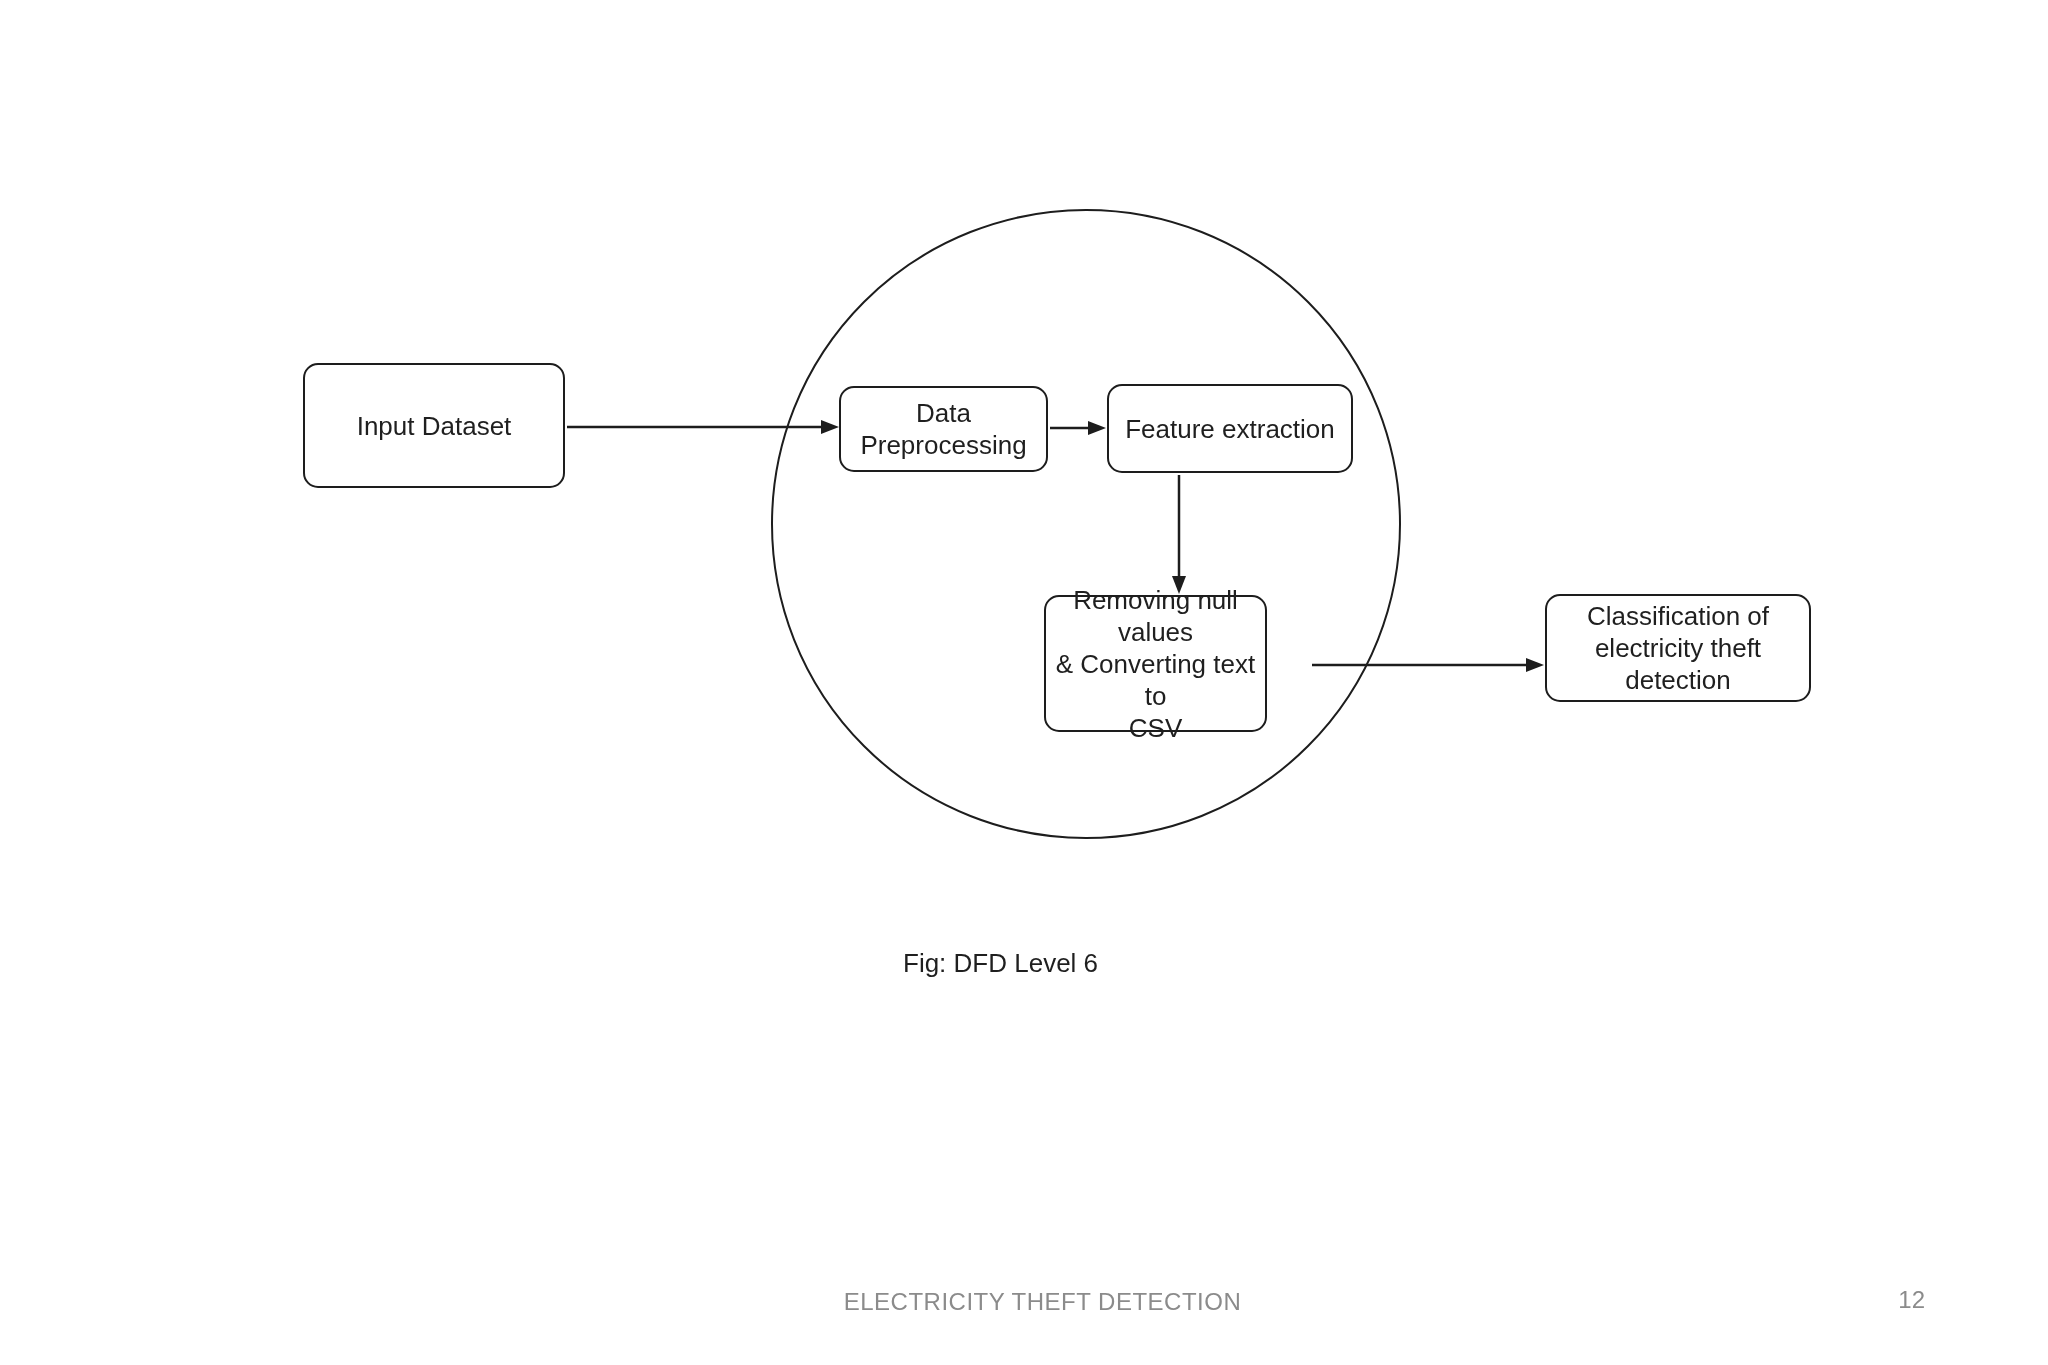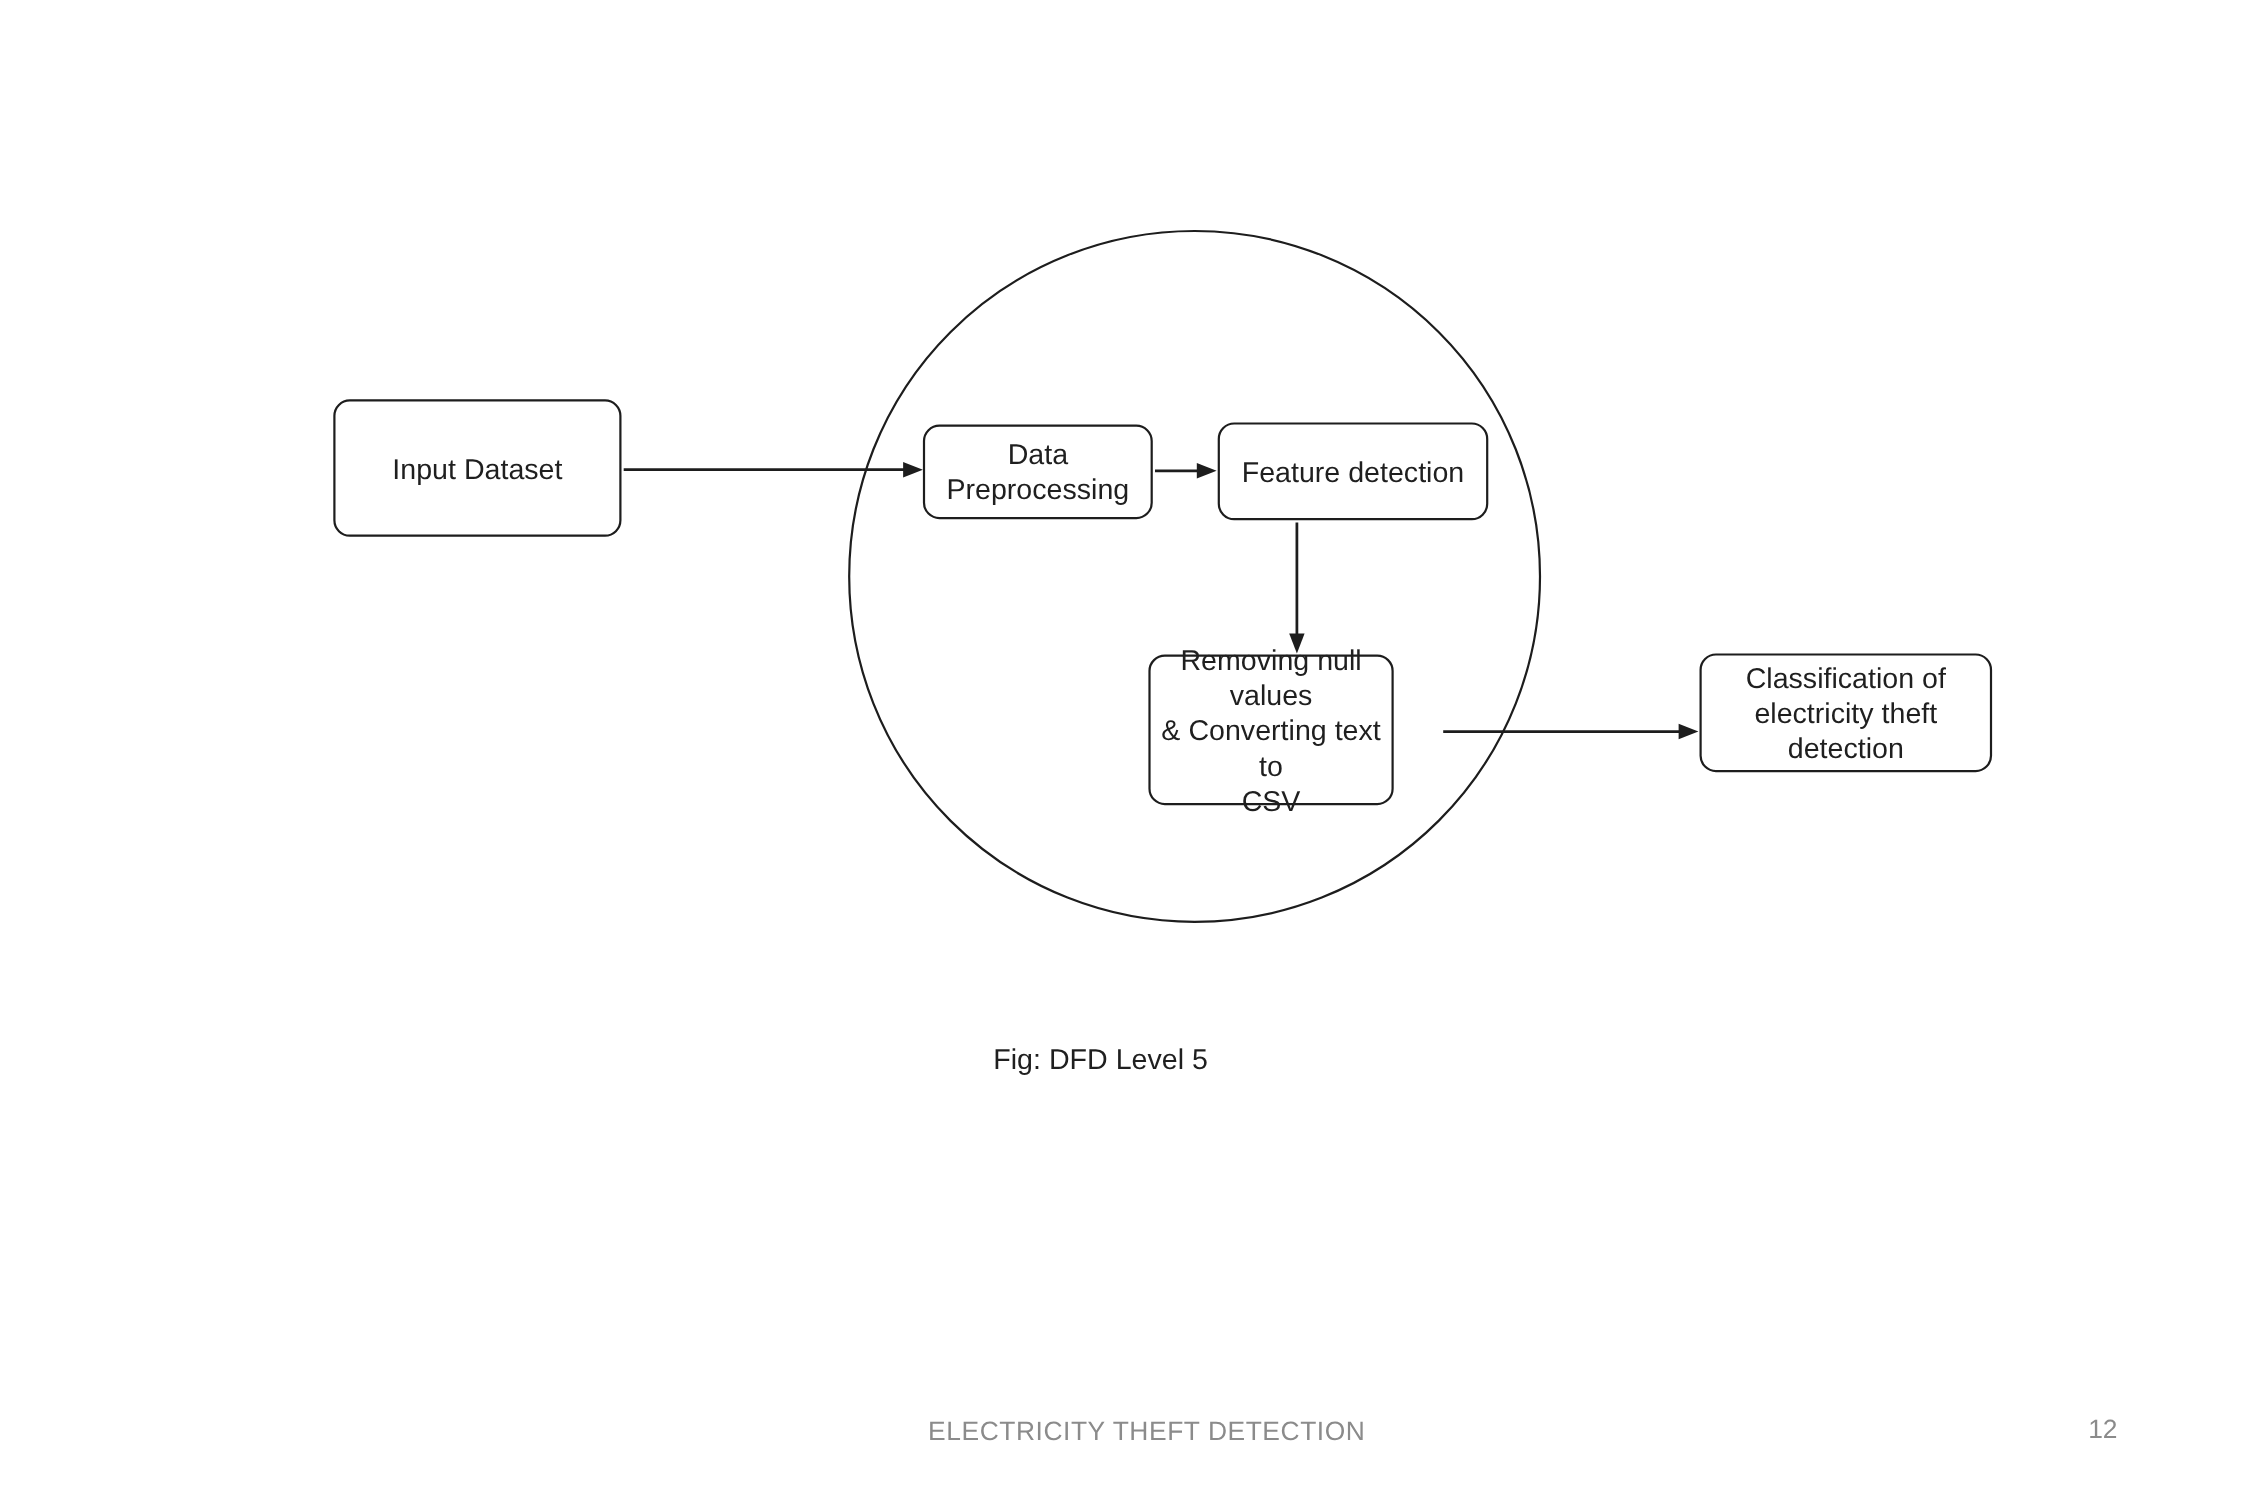--- a/index.html
+++ b/index.html
@@ -118,34 +118,34 @@
   <div class="node node-input-dataset">
     <span class="node-label">Input Dataset</span>
   </div>
 
   <div class="node node-data-preprocessing">
     <span class="node-label">Data
 Preprocessing</span>
   </div>
 
   <div class="node node-feature-extraction">
-    <span class="node-label">Feature detection</span>
+    <span class="node-label">Feature extraction</span>
   </div>
 
   <div class="node node-removing-null">
     <span class="node-label">Removing null values
 &amp; Converting text to
 CSV</span>
   </div>
 
   <div class="node node-classification">
     <span class="node-label">Classification of
 electricity theft
 detection</span>
   </div>
 
-  <div class="caption">Fig: DFD Level 5</div>
+  <div class="caption">Fig: DFD Level 6</div>
 
   <div class="footer-title">ELECTRICITY THEFT DETECTION</div>
 
   <div class="footer-page-number">12</div>
 
 </div>
 
 </body></html>

